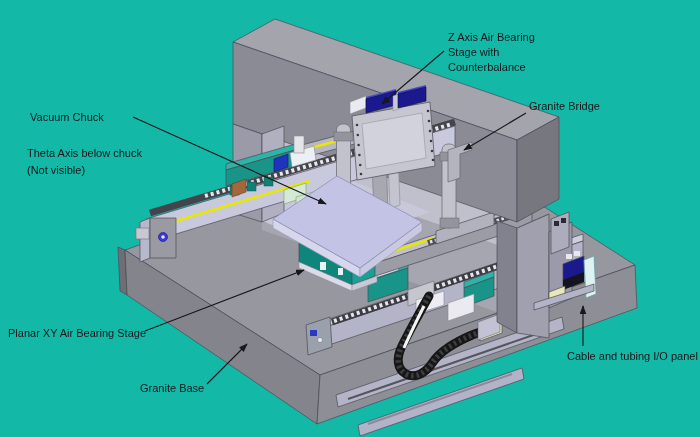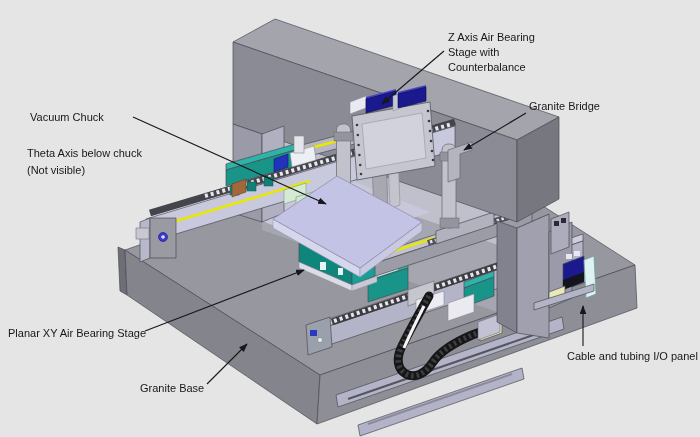--- a/index.html
+++ b/index.html
@@ -1,16 +1,16 @@
 <!DOCTYPE html>
 <html><head>
 <meta charset="utf-8">
 <style>
   html,body{margin:0;padding:0;background:#ffffff;}
-  .frame{position:relative;width:700px;height:437px;background:#e5e5e5;overflow:hidden;
+  .frame{position:relative;width:700px;height:437px;background:#14b8a6;overflow:hidden;
          font-family:"Liberation Sans",sans-serif;}
   svg{position:absolute;left:0;top:0;}
   svg text{font-family:"Liberation Sans",sans-serif;font-size:11px;fill:#17171c;}
   .leader{stroke:#17171c;stroke-width:1.1;fill:none;}
   .edge{stroke:#4a4a55;stroke-width:.7;}
 </style>
 </head>
 <body>
 
 <div class="frame">

